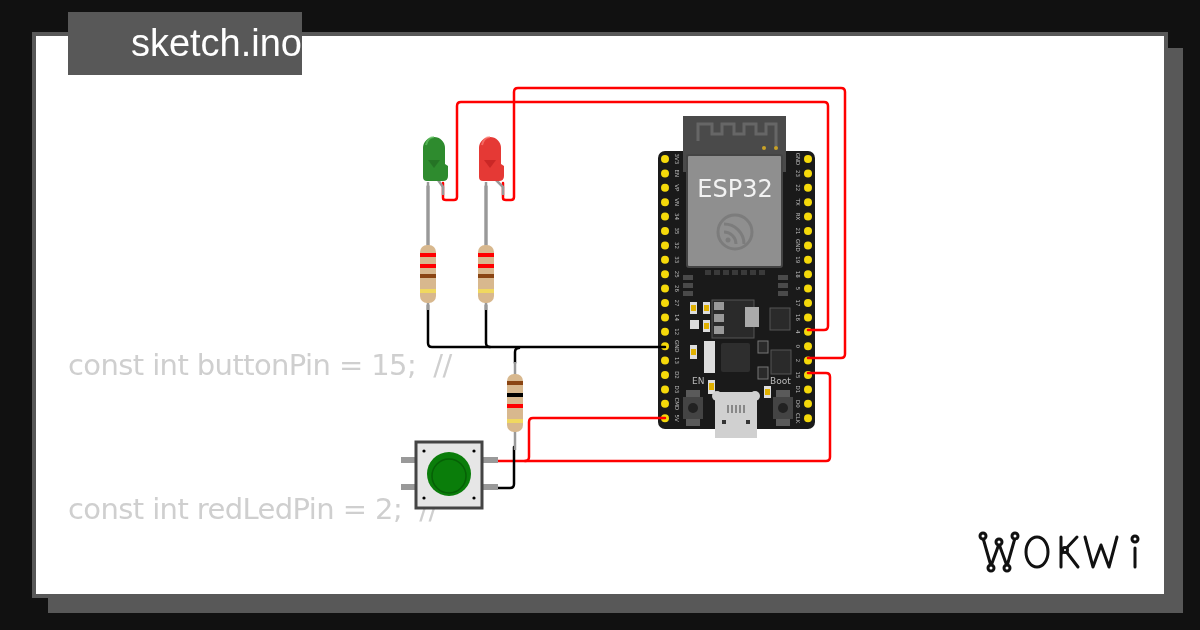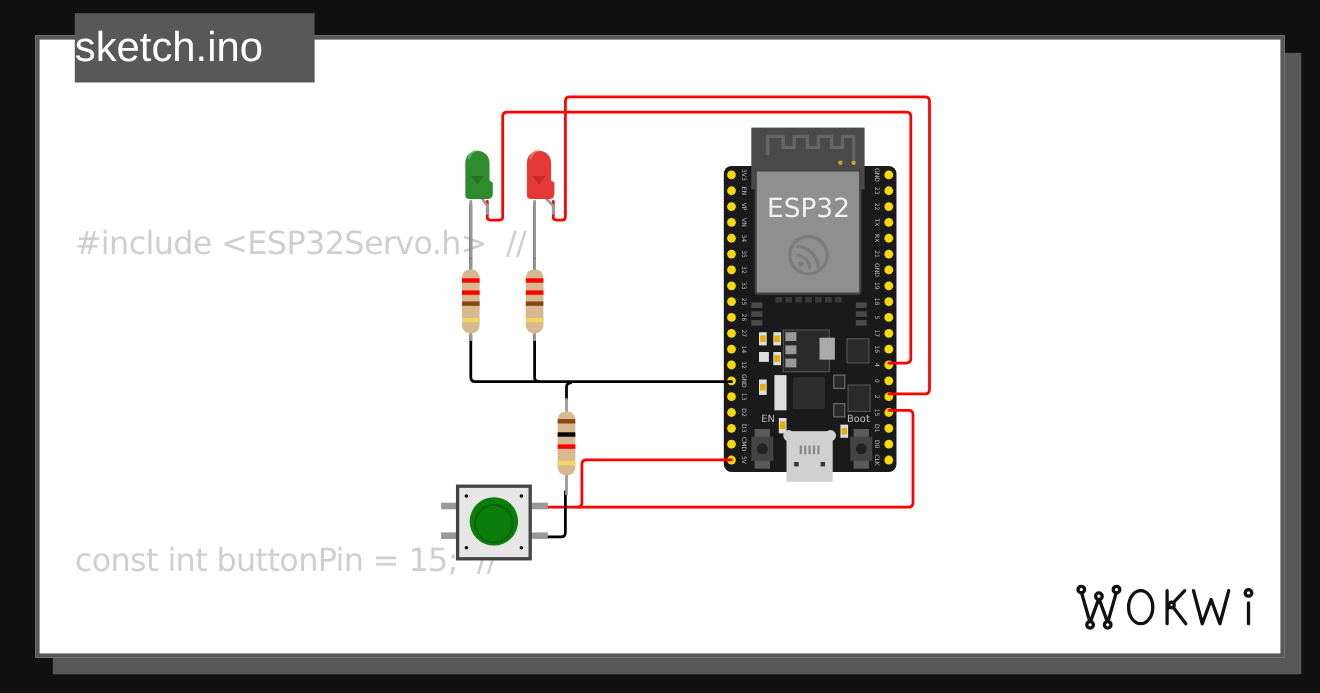--- a/index.html
+++ b/index.html
@@ -1,33 +1,32 @@
 <!DOCTYPE html>
 <html><head>
 <meta charset="utf-8">
 <style>
   html,body{margin:0;padding:0;}
   body{width:1200px;height:630px;background:#111111;position:relative;overflow:hidden;font-family:"DejaVu Sans","Liberation Sans",sans-serif;}
   .shadow{position:absolute;left:48px;top:48px;width:1135px;height:565px;background:#585858;}
   .card{position:absolute;left:32px;top:32px;width:1128px;height:558px;background:#ffffff;border:4px solid #585858;box-sizing:content-box;}
-  .tag{position:absolute;left:68px;top:12px;width:218px;height:63px;background:#585858;color:#fff;font-family:"Liberation Sans","DejaVu Sans",sans-serif;font-size:38px;line-height:63px;text-align:left;}
+  .tag{position:absolute;left:68px;top:12px;width:218px;height:63px;background:#585858;color:#fff;font-family:"Liberation Sans","DejaVu Sans",sans-serif;font-size:38px;line-height:63px;text-align:right;padding-left:16px;}
   .code{position:absolute;left:68px;top:101px;margin:0;color:#cfcfcf;font-family:"DejaVu Sans",sans-serif;font-size:29px;line-height:48px;white-space:pre;letter-spacing:-0.6px;}
   .code .line{height:48px;display:block;}
   svg.circuit{position:absolute;left:0;top:0;}
   .wokwi{position:absolute;left:975px;top:528px;}
 </style>
 </head>
 <body>
 
 <div class="shadow"></div>
 <div class="card"></div>
 <div class="tag">sketch.ino</div>
 
 <div class="code">
-  <span class="line">#include &lt;ESP32Servo.h&gt;  //</span>
   <span class="line"></span>
   <span class="line">const int buttonPin = 15;  //</span>
   <span class="line">const int redLedPin = 2;  //</span>
   
   
   
   
   
   
 </div>

